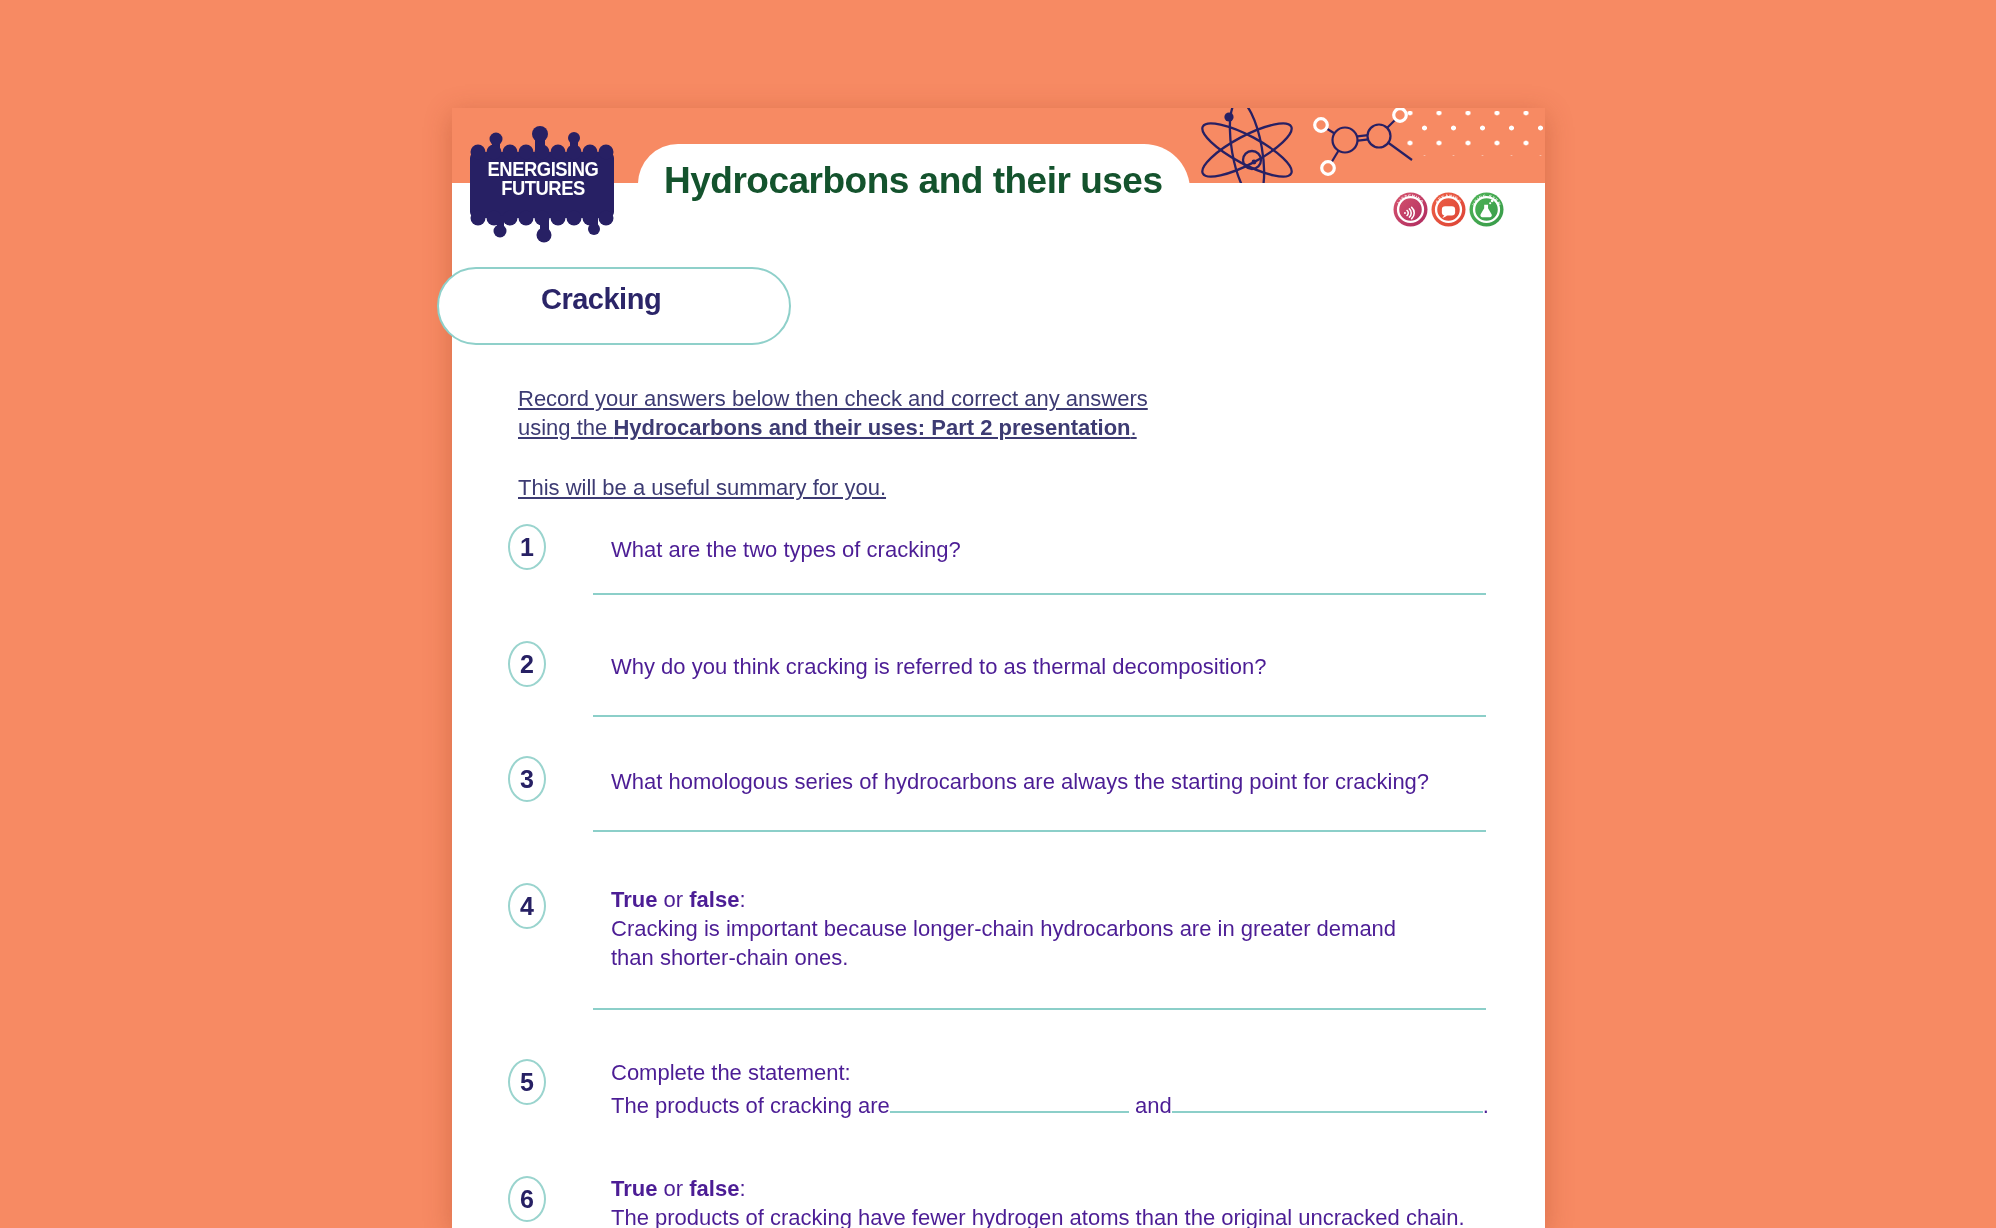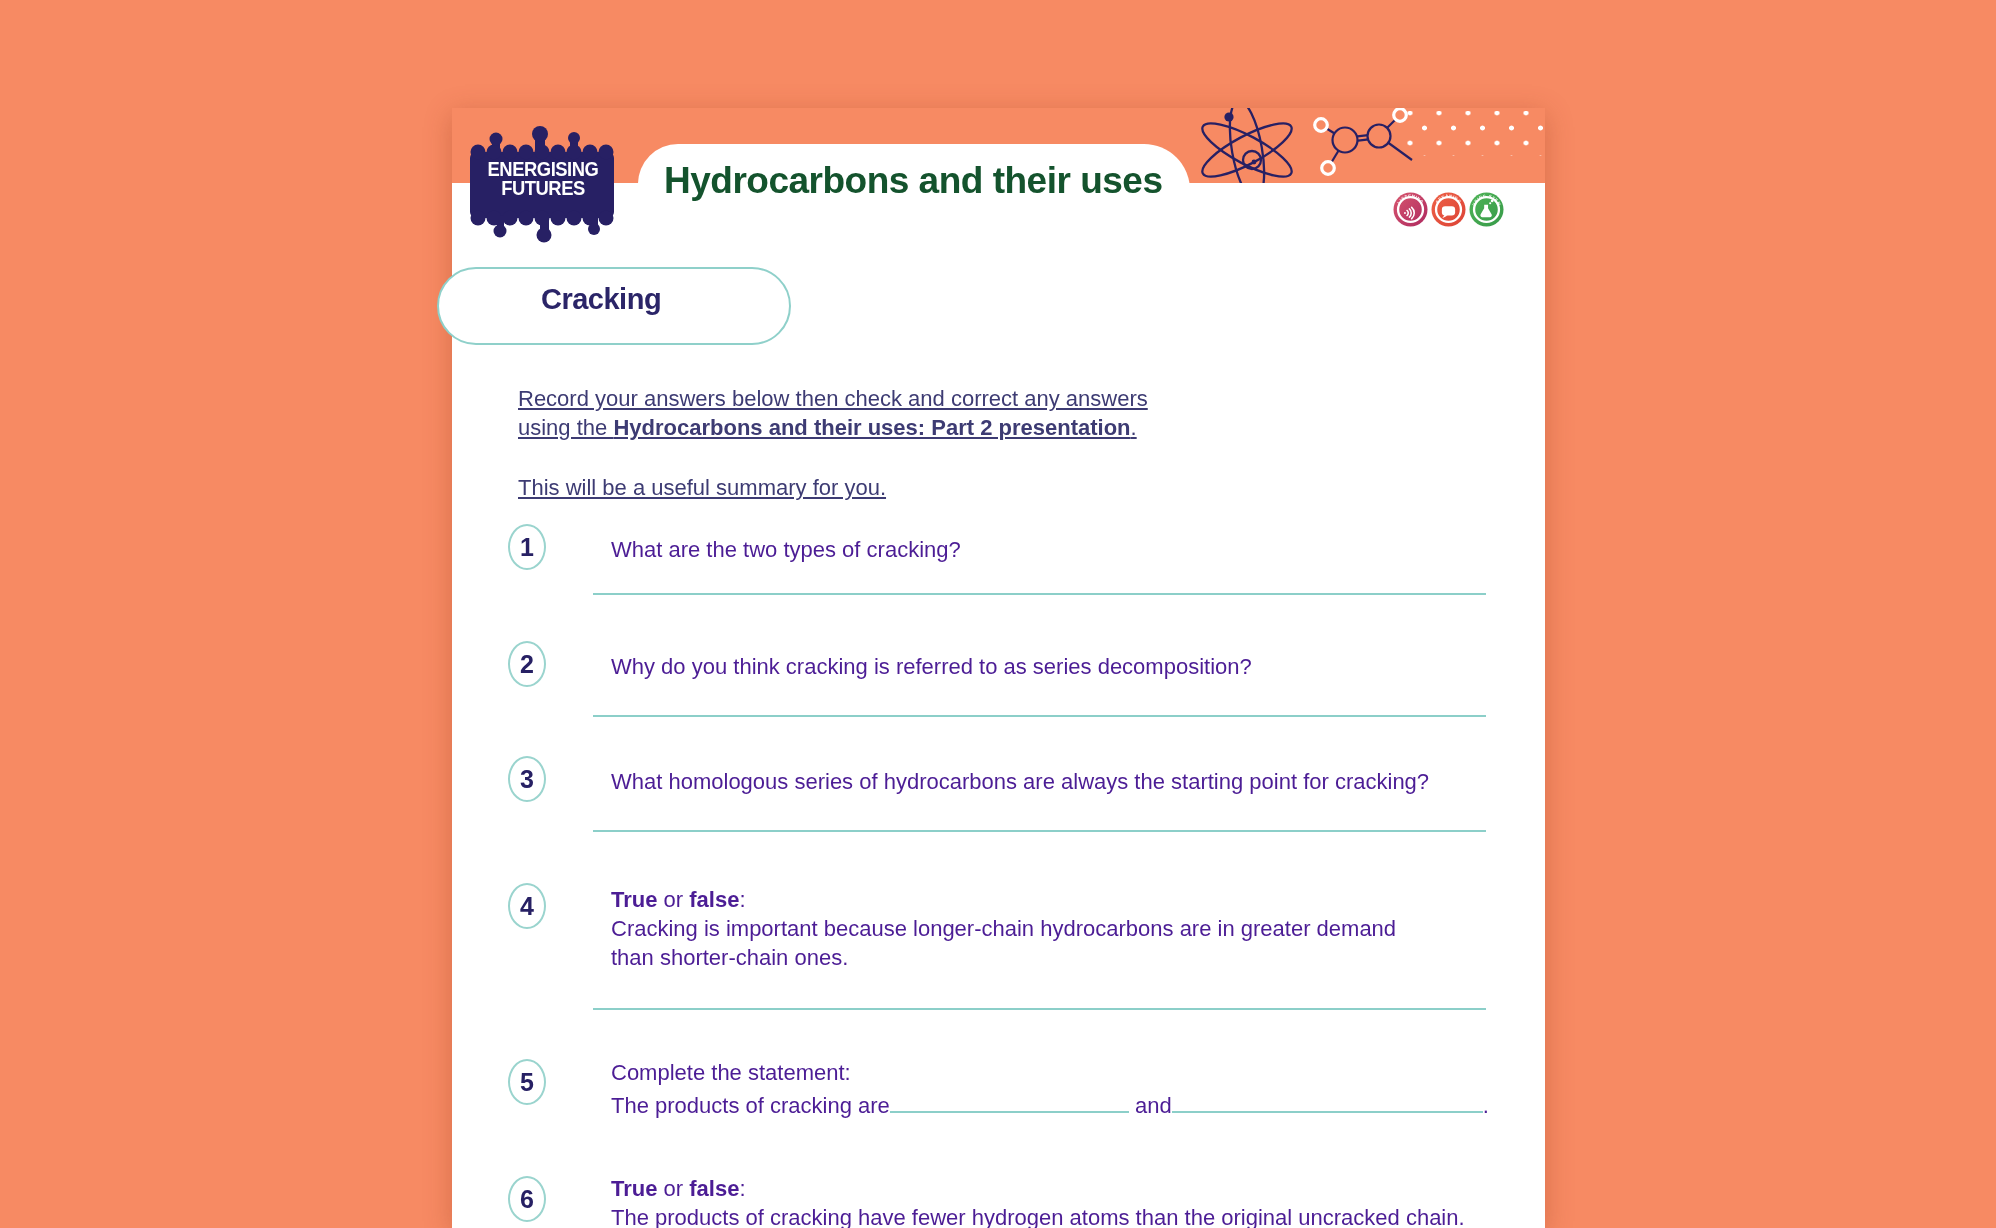--- a/index.html
+++ b/index.html
@@ -246,21 +246,21 @@
         <span>1</span>
       </div>
     <div class="qtext" style="top:11px">What are the two types of cracking?</div>
   </div>
   <div class="answer-line" style="top:485px"></div>
 
   <div class="q" style="top:533px">
     <div class="qnum">
         <span>2</span>
       </div>
-    <div class="qtext" style="top:11px">Why do you think cracking is referred to as series decomposition?</div>
+    <div class="qtext" style="top:11px">Why do you think cracking is referred to as thermal decomposition?</div>
   </div>
   <div class="answer-line" style="top:607px"></div>
 
   <div class="q" style="top:648px">
     <div class="qnum">
         <span>3</span>
       </div>
     <div class="qtext" style="top:11px">What homologous series of hydrocarbons are always the starting point for cracking?</div>
   </div>
   <div class="answer-line" style="top:722px"></div>

